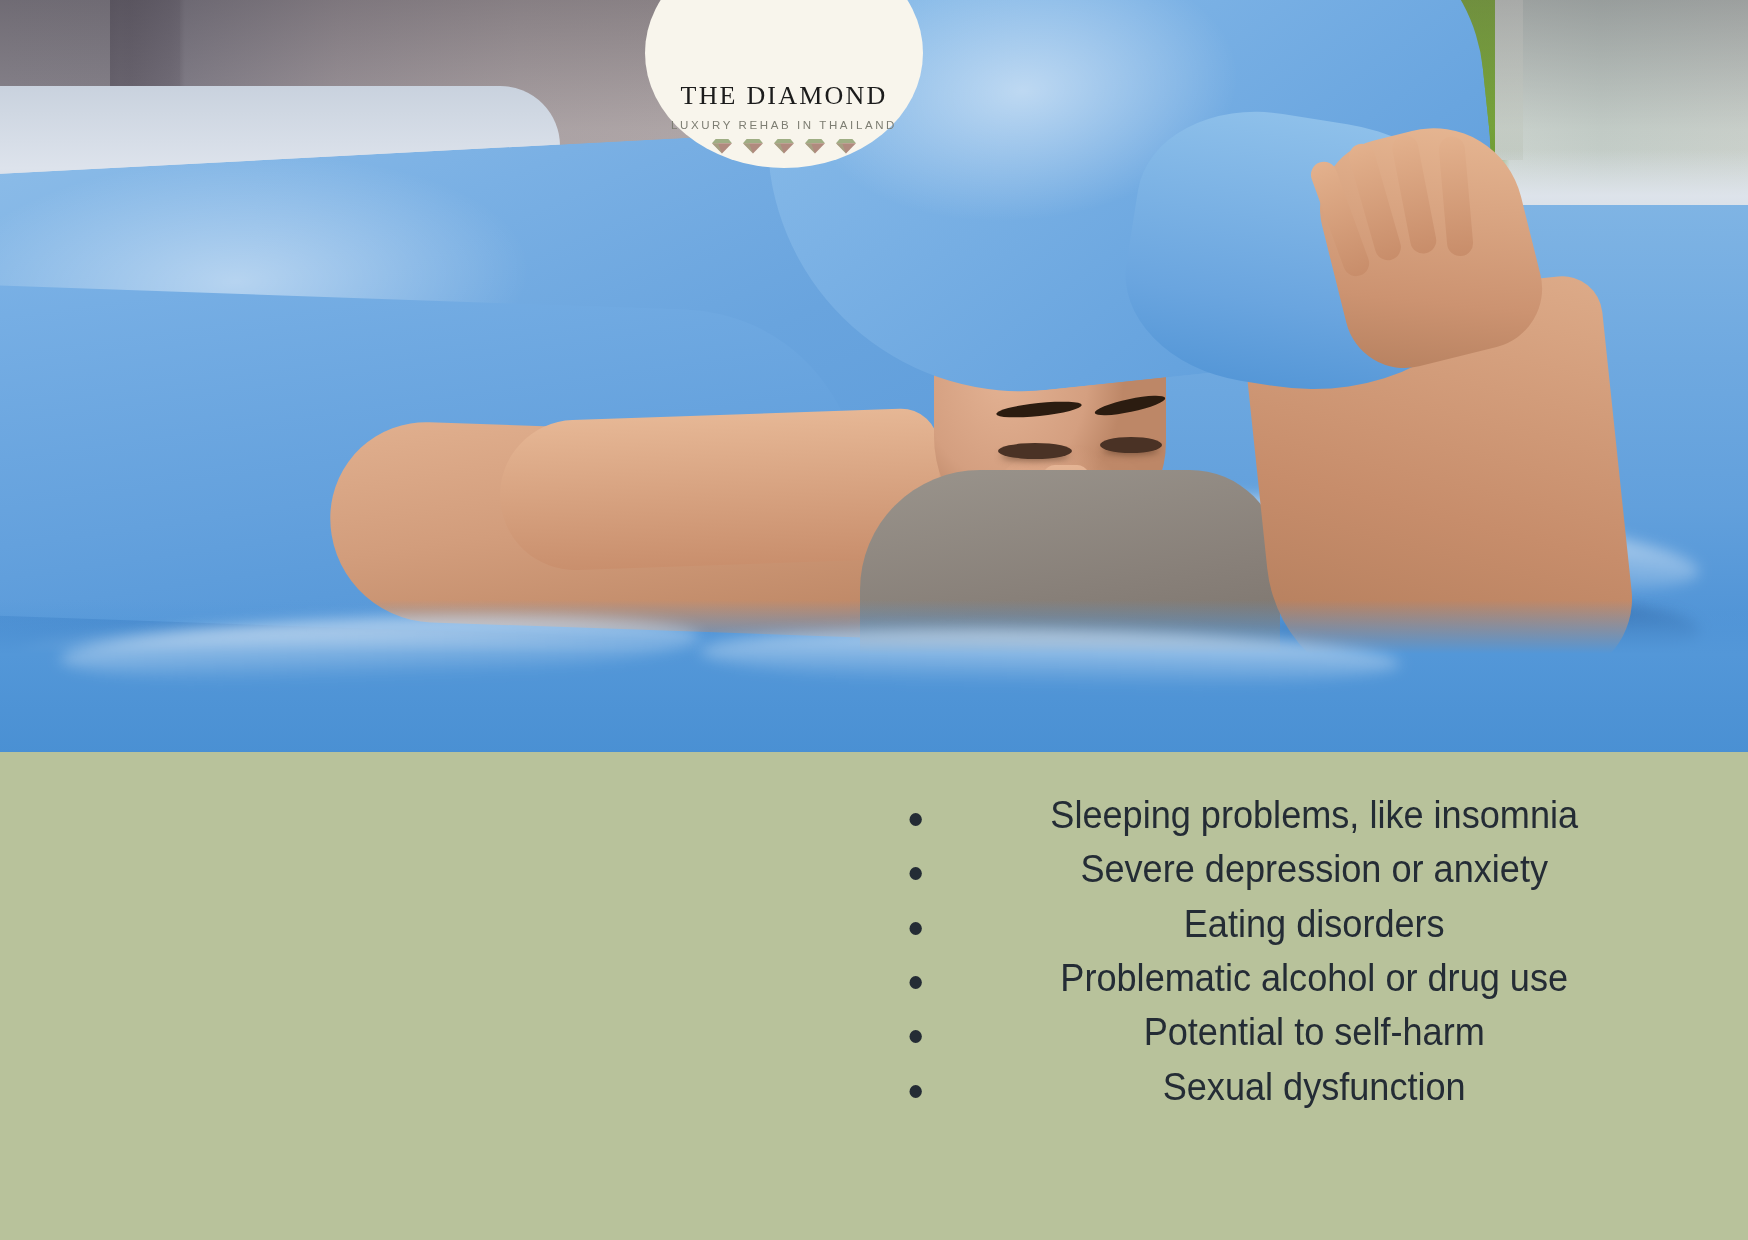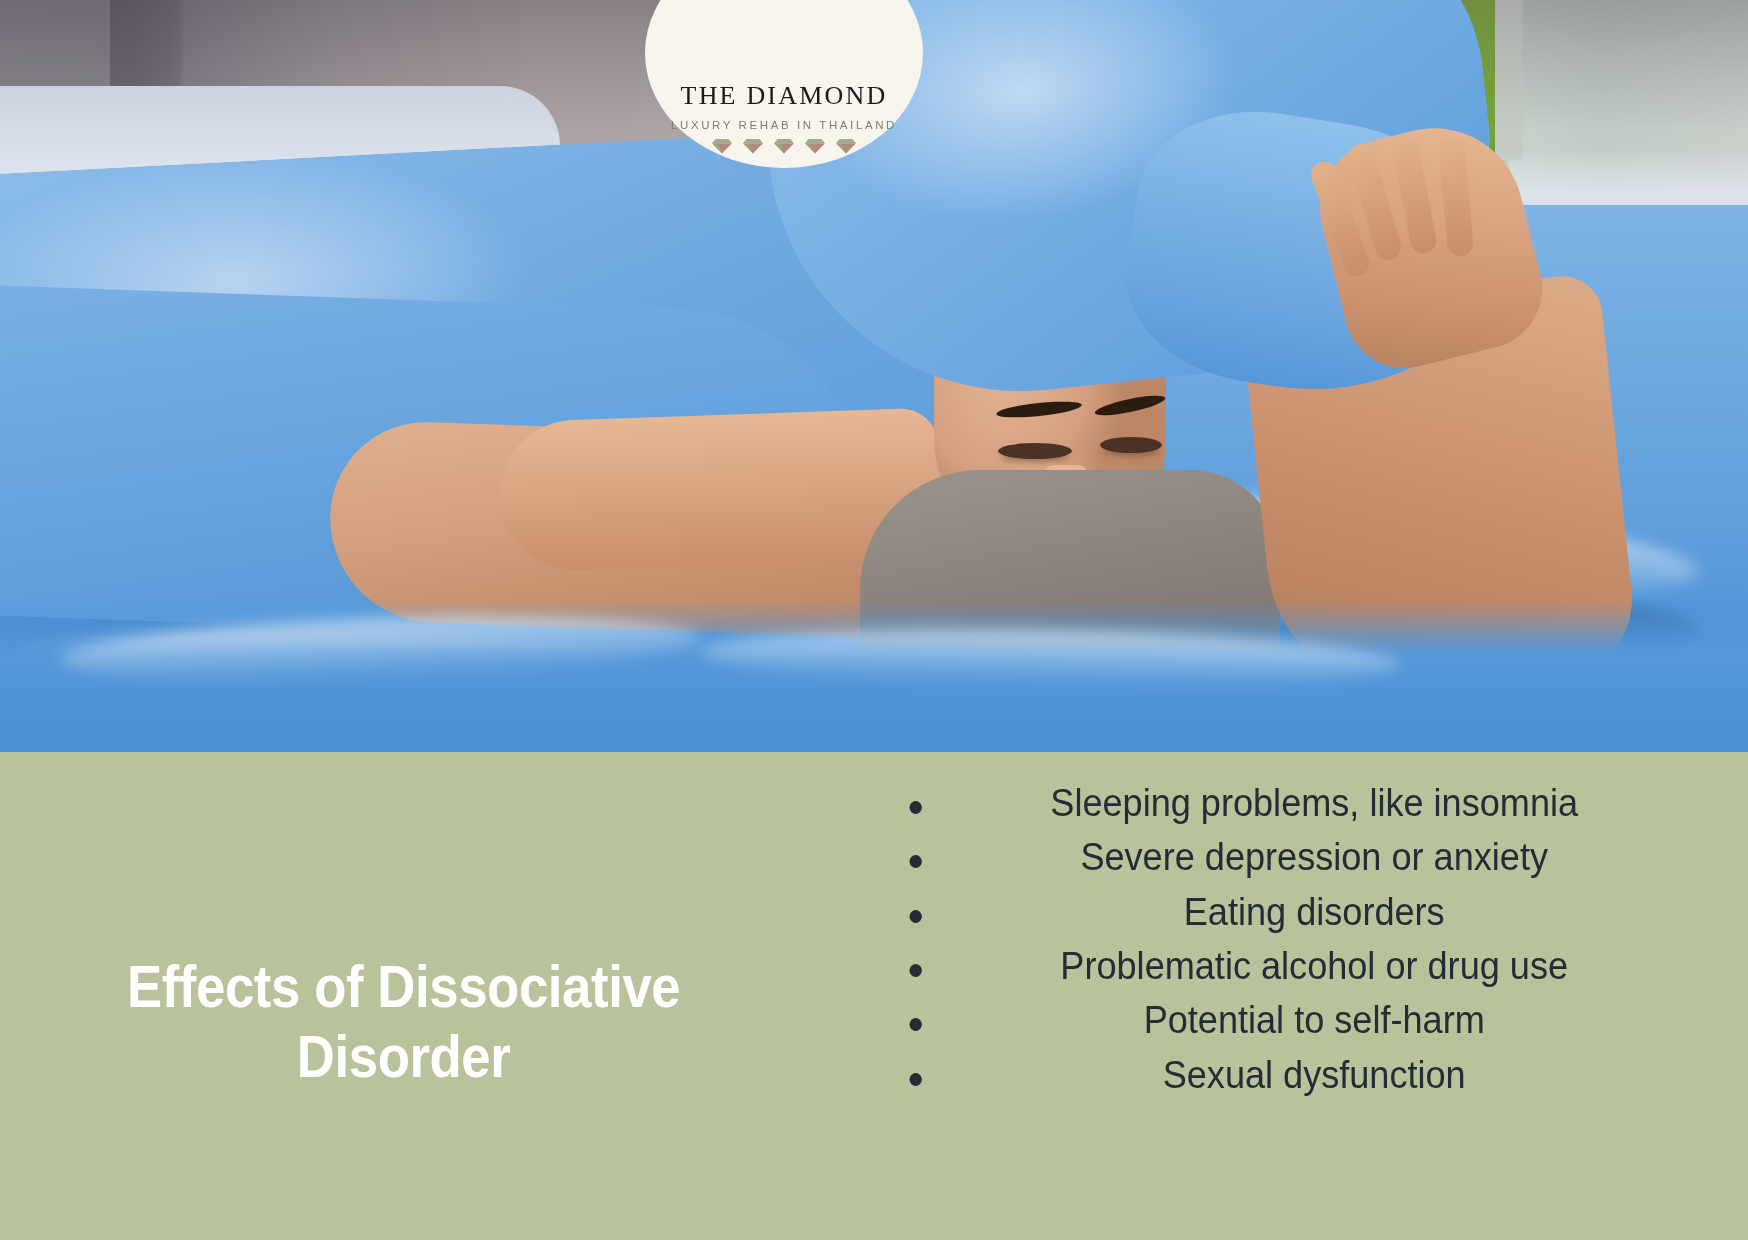--- a/index.html
+++ b/index.html
@@ -294,21 +294,21 @@
     line-height:1.16;
     color:#ffffff;
     letter-spacing:-0.5px;
     transform:scaleX(.88);
     transform-origin:left center;
     white-space:pre-line;
   }
 
   .list-col {
     position:absolute;
-    left:900px; top:24px;
+    left:900px; top:36px;
     width:820px;
   }
   ul.effects {
     list-style:none;
     margin:0; padding:0;
   }
   ul.effects li {
     position:relative;
     padding-left:52px;
     font-family:"Liberation Sans", sans-serif;
@@ -425,23 +425,20 @@
         <svg class="gem" width="20" height="15" viewBox="0 0 20 15">
           <path d="M0 4.2 L3.6 0 L16.4 0 L20 4.2 Z" fill="#9fae84"></path>
           <path d="M0 4.2 L20 4.2 L10 14.6 Z" fill="#b08a7e"></path>
           <path d="M0 4.2 L10 14.6 L6.2 4.2 Z" fill="#9fae84" opacity="0.55"></path>
         </svg>
       </div>
   </div>
 
   <div class="content-band">
 
-    <div class="heading-col">
-      <h1 class="heading">Effects of Dissociative Disorder</h1>
-    </div>
 
     <div class="list-col">
       <ul class="effects">
 
       <li><span class="bullet"></span><span>Sleeping problems, like insomnia</span></li>
           <li><span class="bullet"></span><span>Severe depression or anxiety</span></li>
           <li><span class="bullet"></span><span>Eating disorders</span></li>
           <li><span class="bullet"></span><span>Problematic alcohol or drug use</span></li>
           <li><span class="bullet"></span><span>Potential to self-harm</span></li>
           <li><span class="bullet"></span><span>Sexual dysfunction</span></li>

